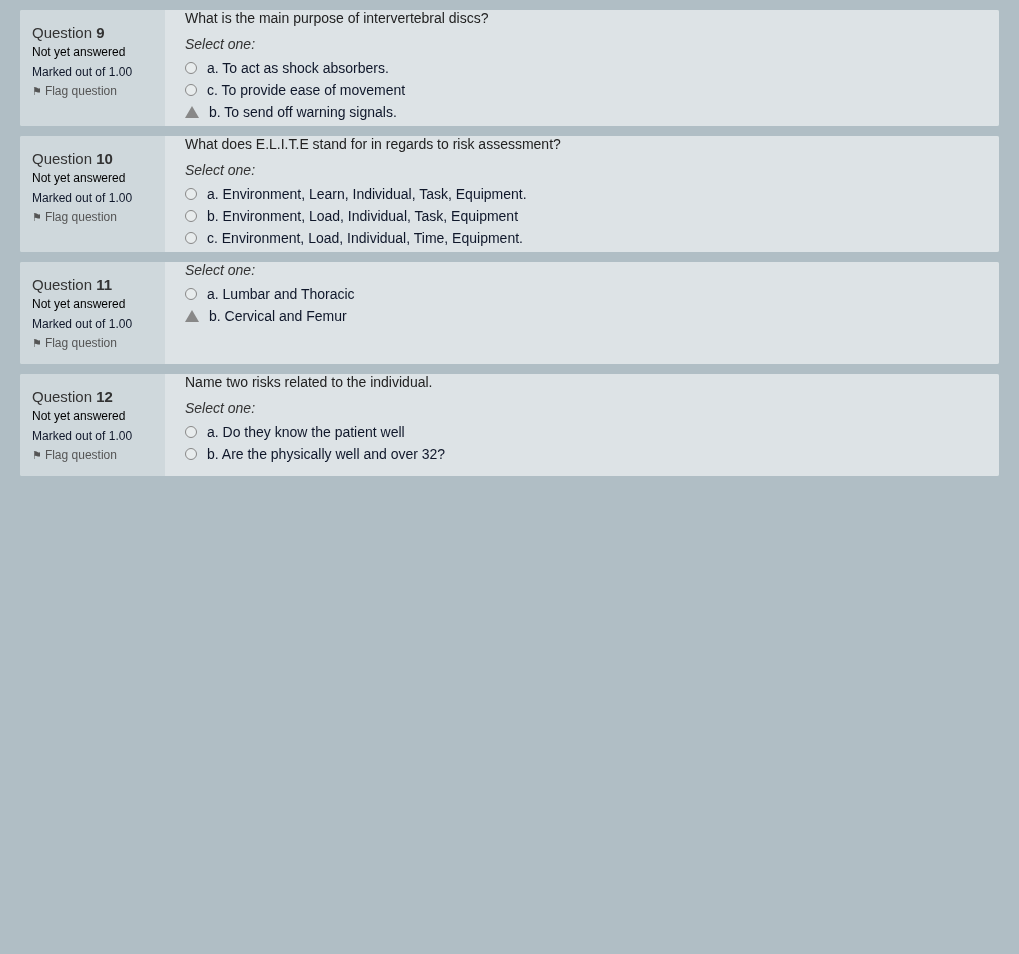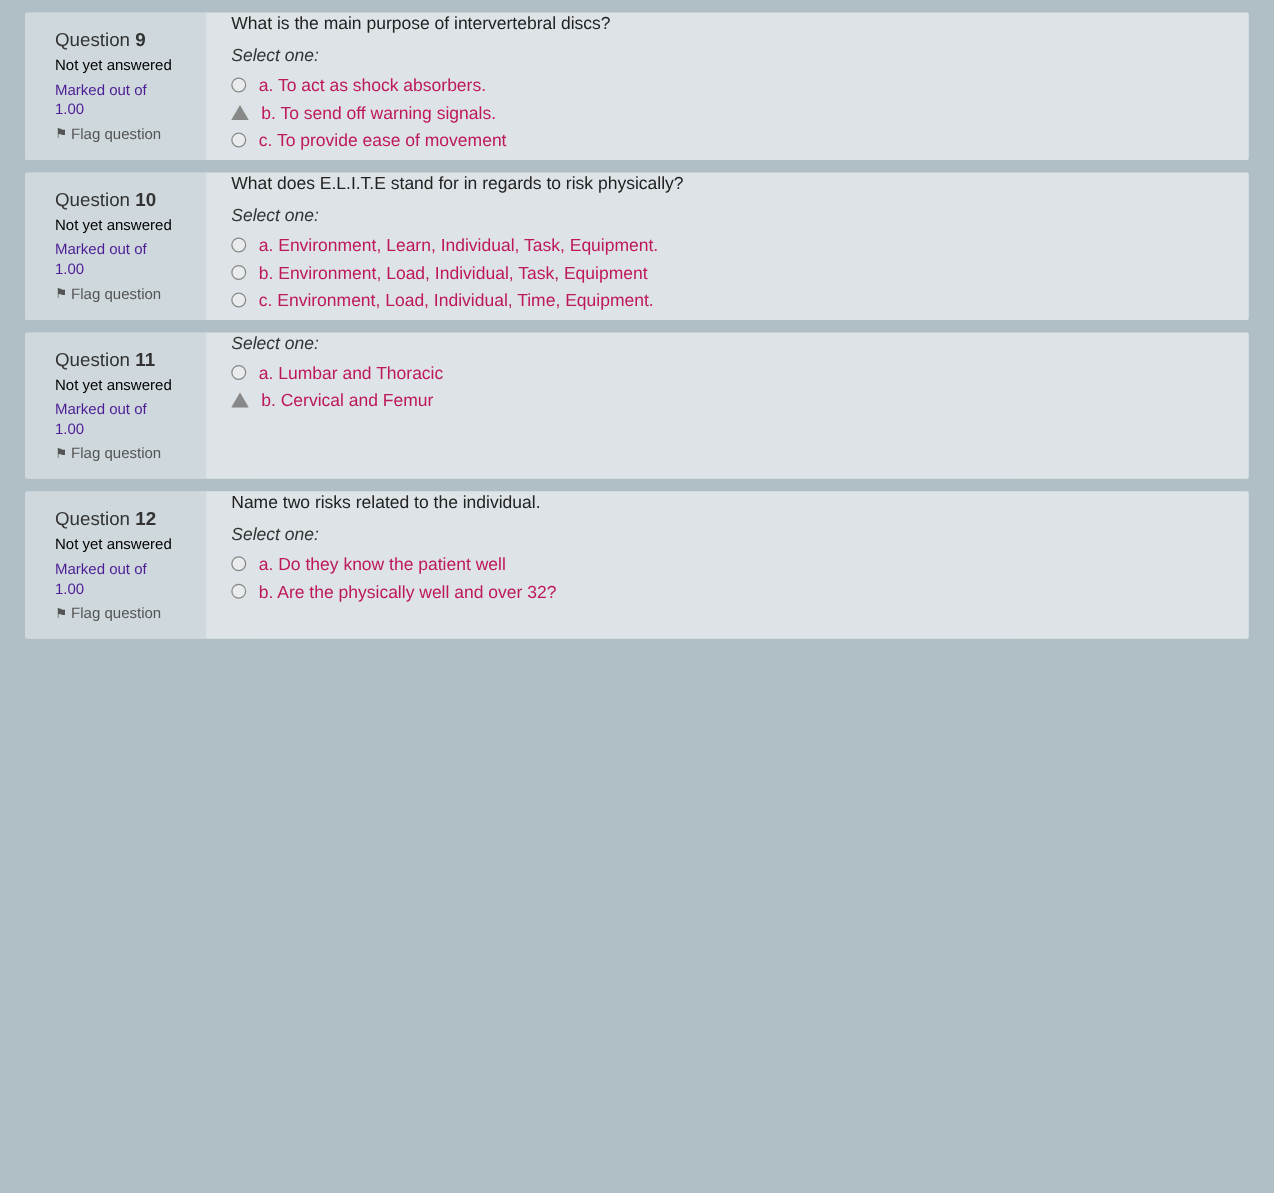--- a/index.html
+++ b/index.html
@@ -13,40 +13,40 @@
     .question-block {
       display: flex;
       background-color: #cfd8dc;
       margin-bottom: 10px;
       border-radius: 2px;
       overflow: hidden;
     }
     .question-sidebar {
       width: 145px;
       min-width: 145px;
-      padding: 14px 24px;
+      padding: 14px 12px;
       background-color: #cfd8dc;
     }
     .question-title {
       font-size: 15px;
       font-weight: normal;
       margin-bottom: 4px;
     }
     .question-title strong {
       font-weight: bold;
     }
     .question-status {
       font-size: 12px;
       color: #000000;
       margin-bottom: 4px;
       line-height: 1.3;
     }
     .question-mark {
       font-size: 12px;
-      color: #4c1d95;
+      color: #0f172a;
       margin-bottom: 4px;
       line-height: 1.3;
     }
     .flag-question {
       font-size: 12px;
       color: #555;
       display: flex;
       align-items: center;
       gap: 3px;
       cursor: pointer;
@@ -72,21 +72,21 @@
     }
     .option-list {
       list-style: none;
       padding: 0;
     }
     .option-item {
       display: flex;
       align-items: center;
       margin-bottom: 6px;
       font-size: 14px;
-      color: #be185d;
+      color: #0f172a;
     }
     .option-radio {
       width: 12px;
       height: 12px;
       border-radius: 50%;
       border: 1.5px solid #888;
       background: #e8eced;
       margin-right: 10px;
       flex-shrink: 0;
       display: inline-block;
@@ -118,42 +118,42 @@
       </div>
       <div class="question-content">
         <div class="question-text">What is the main purpose of intervertebral discs?</div>
         <div class="select-one-label">Select one:</div>
         <ul class="option-list">
           <li class="option-item">
             <span class="option-radio"></span>
             <span>a. To act as shock absorbers.</span>
           </li>
           <li class="option-item">
+            <span class="option-radio"></span>
+            <span>c. To provide ease of movement</span>
+          </li>
+          <li class="option-item">
             <span class="option-radio triangle"></span>
             <span>b. To send off warning signals.</span>
           </li>
-          <li class="option-item">
-            <span class="option-radio"></span>
-            <span>c. To provide ease of movement</span>
-          </li>
         </ul>
       </div>
     </div>
     <div class="question-block">
       <div class="question-sidebar">
         <div class="question-title">Question <strong>10</strong></div>
         <div class="question-status">Not yet answered</div>
         <div class="question-mark">Marked out of 1.00</div>
         <div class="flag-question">
           <span class="flag-icon">⚑</span>
           <span>Flag question</span>
         </div>
       </div>
       <div class="question-content">
-        <div class="question-text">What does E.L.I.T.E stand for in regards to risk physically?</div>
+        <div class="question-text">What does E.L.I.T.E stand for in regards to risk assessment?</div>
         <div class="select-one-label">Select one:</div>
         <ul class="option-list">
           <li class="option-item">
             <span class="option-radio"></span>
             <span>a. Environment, Learn, Individual, Task, Equipment.</span>
           </li>
           <li class="option-item">
             <span class="option-radio"></span>
             <span>b. Environment, Load, Individual, Task, Equipment</span>
           </li>

